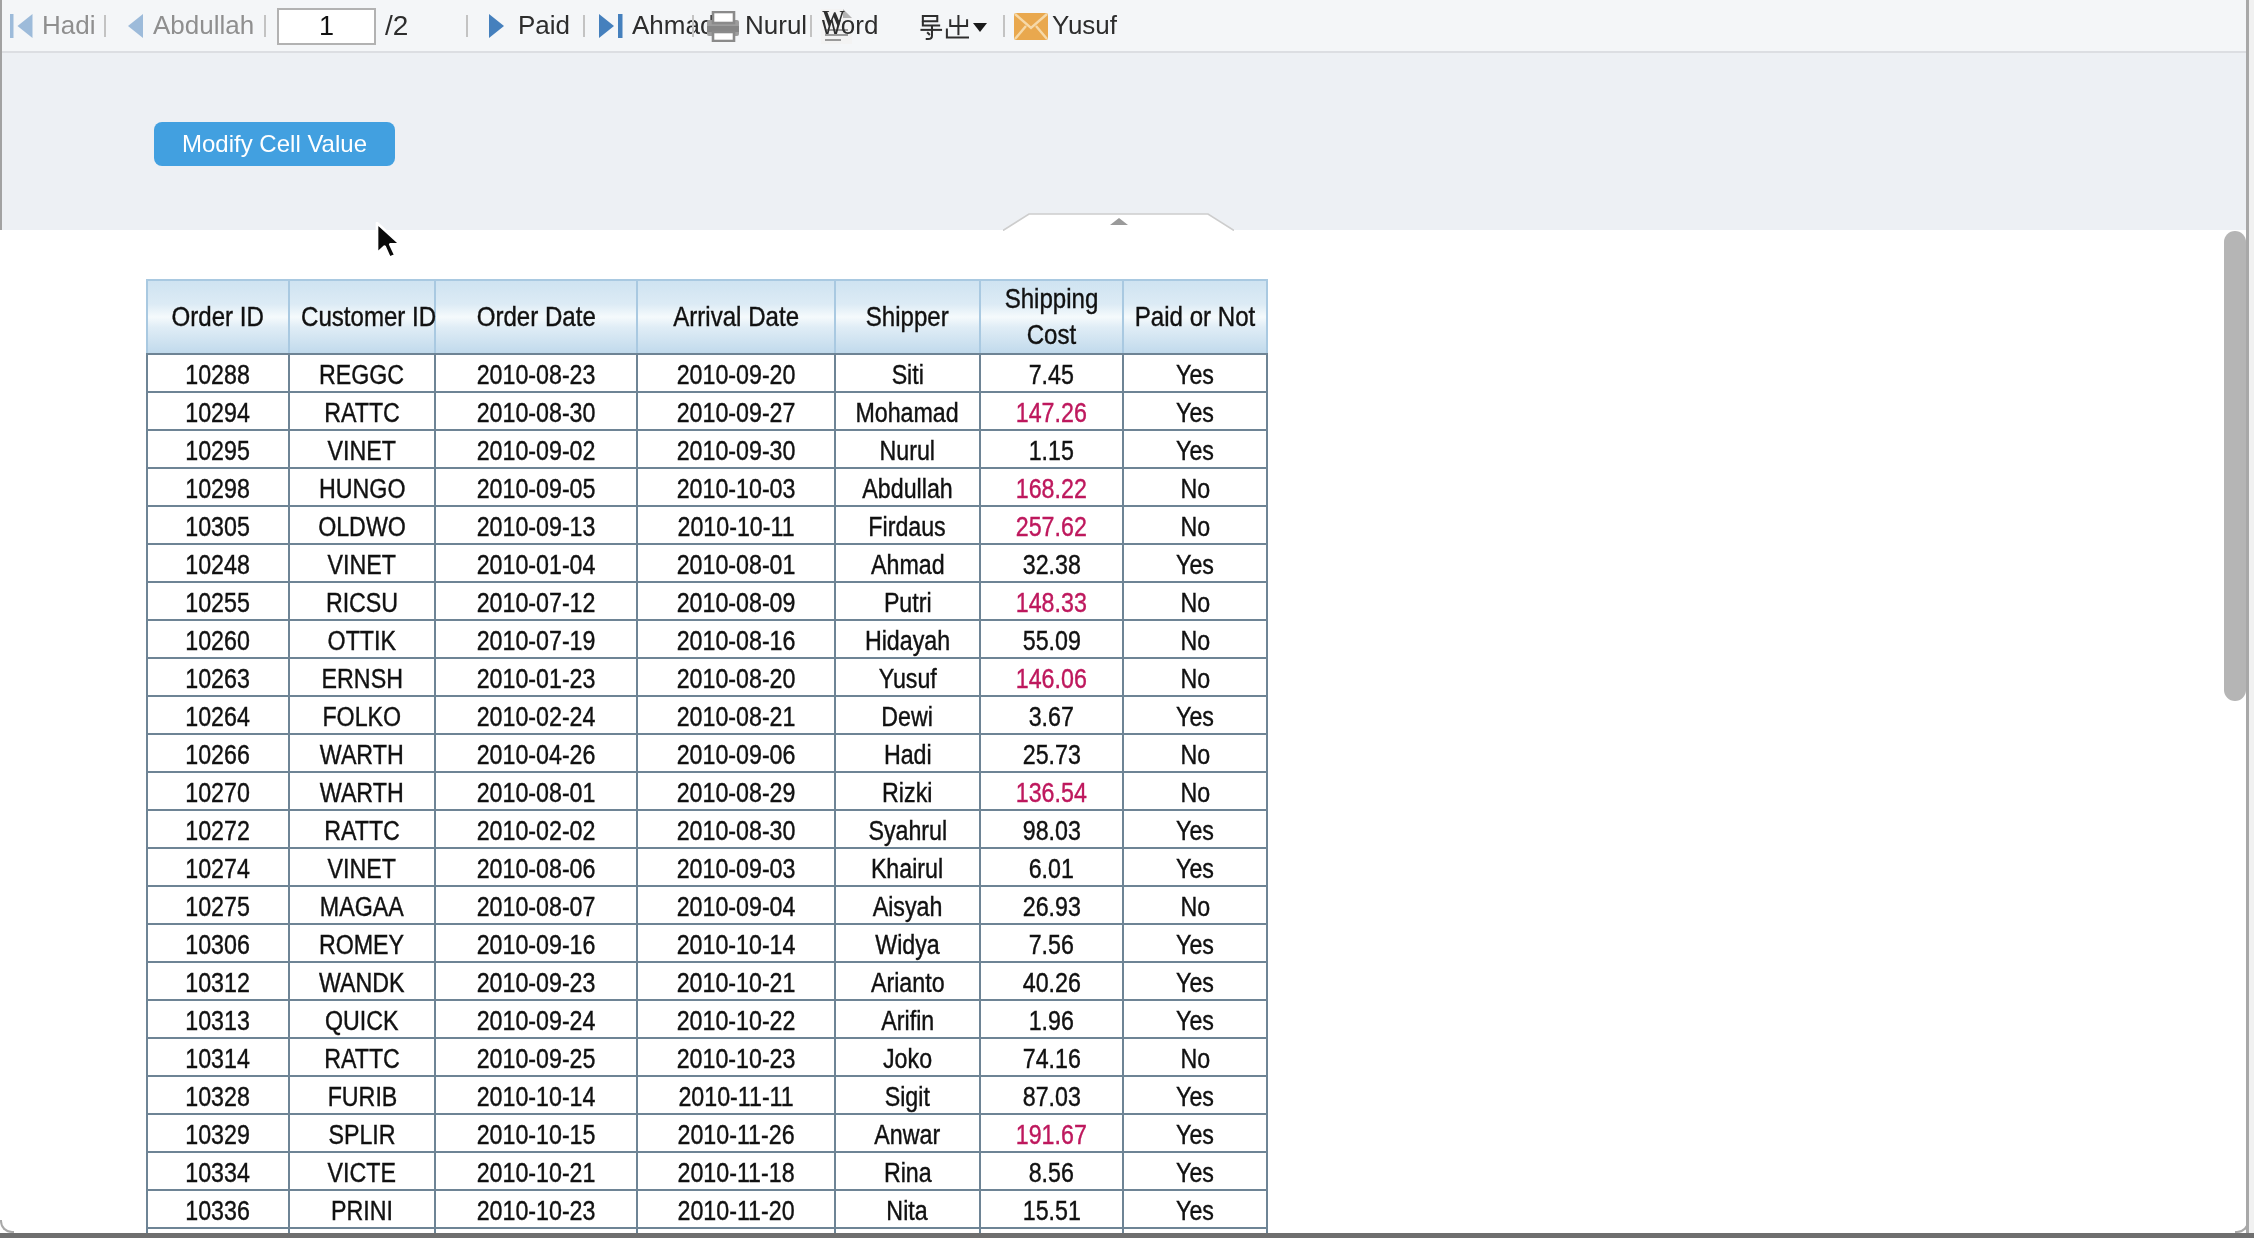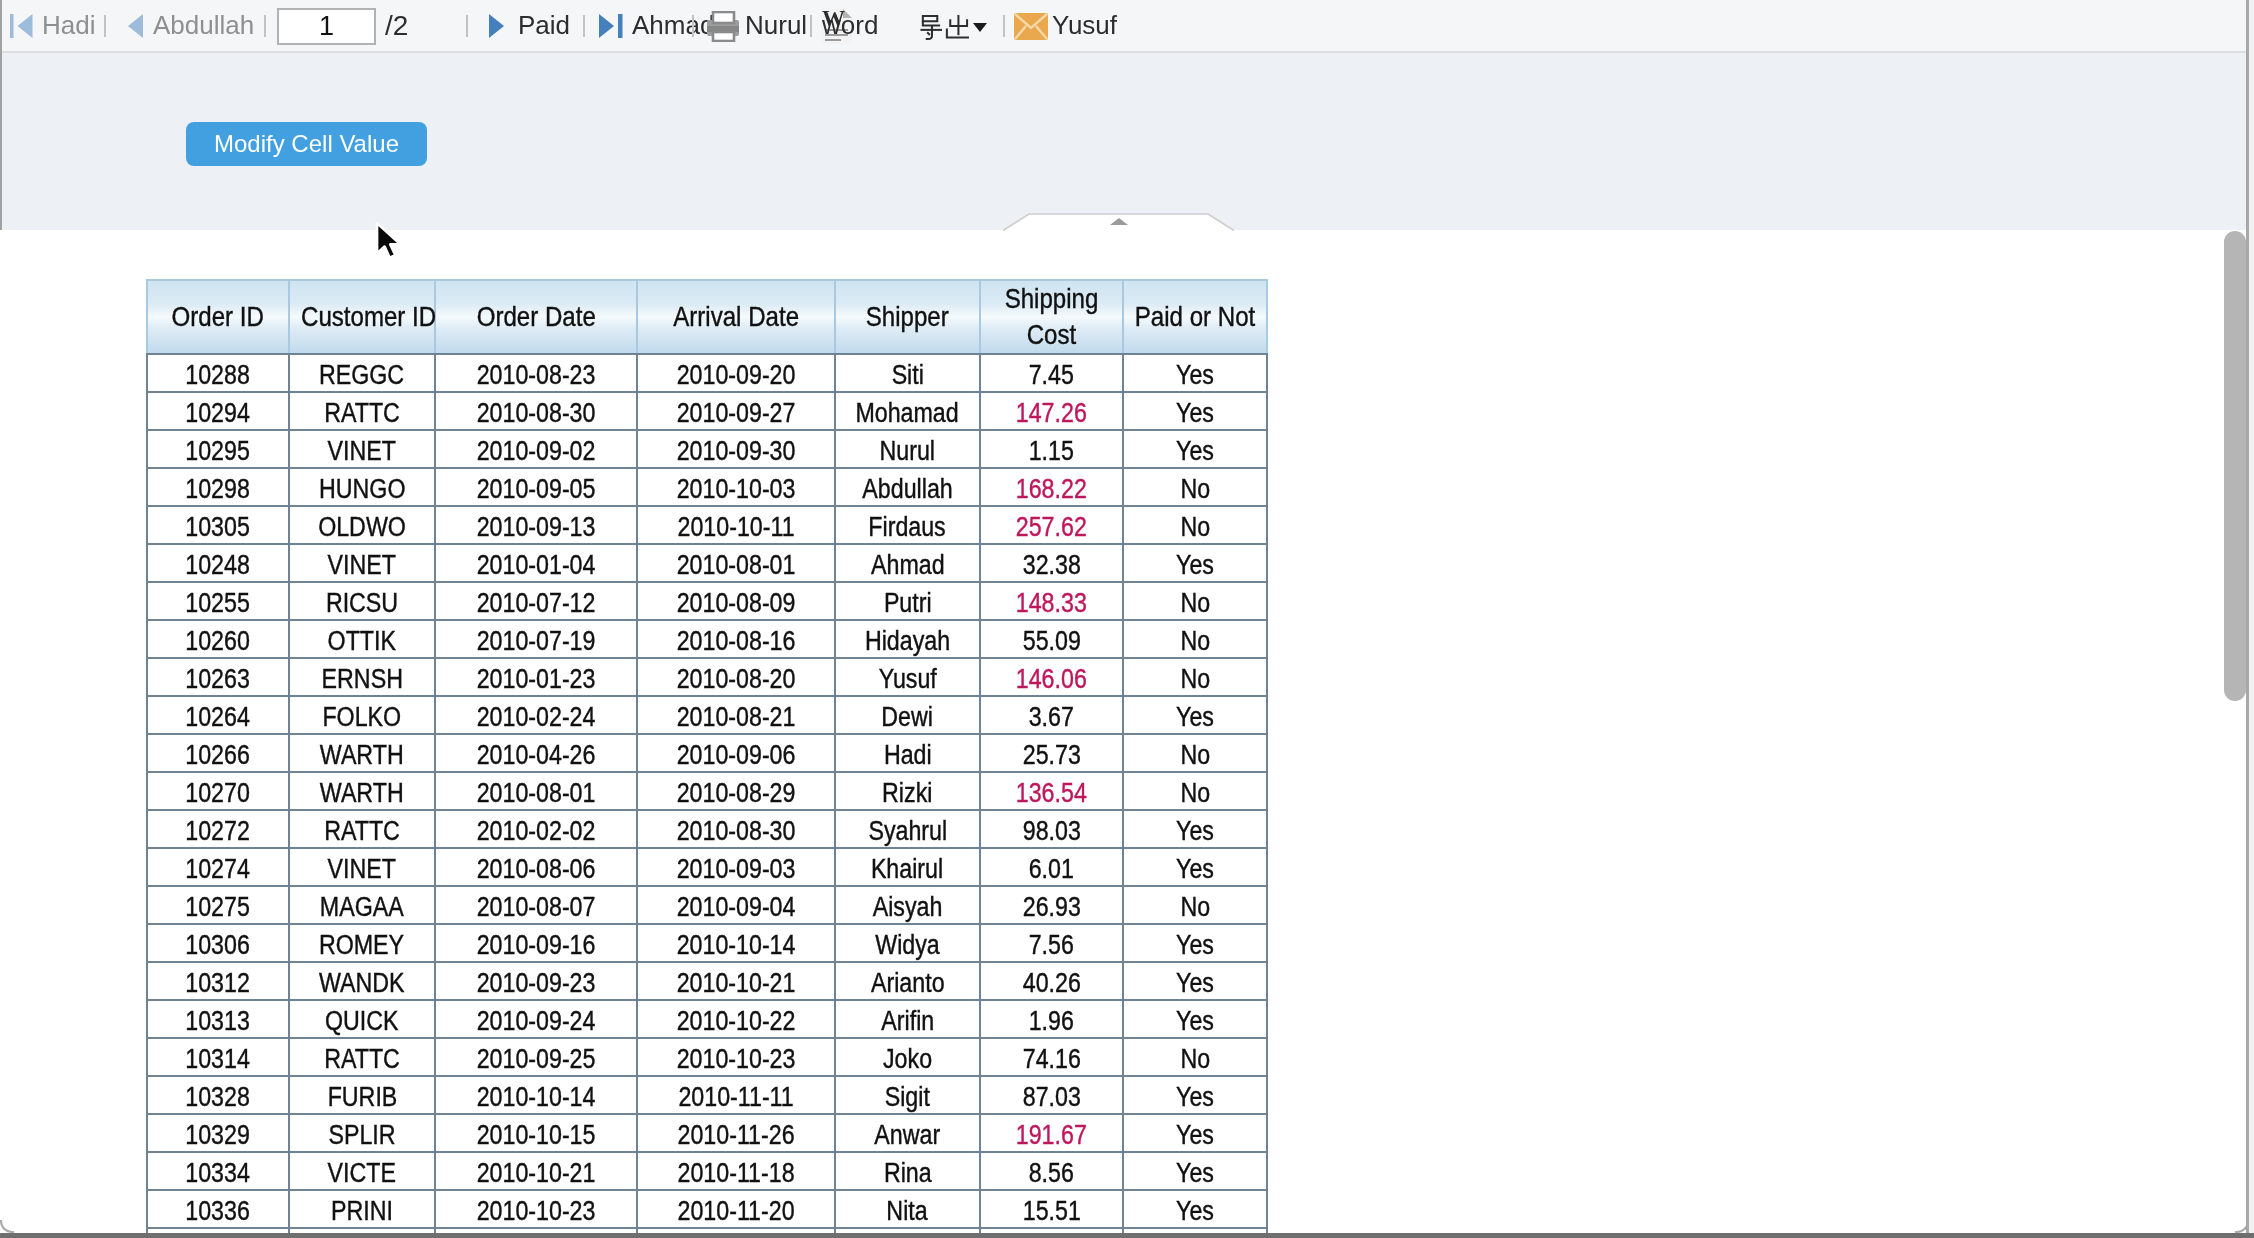--- a/index.html
+++ b/index.html
@@ -12,21 +12,21 @@
   background:#f4f6f8; border-bottom:2px solid #dcdee2; }
 .titem { position:absolute; top:0; height:51px; line-height:51px; font-size:26px; color:#2d2d2d; white-space:nowrap;}
 .titem.dis { color:#8f8f8f; }
 .tsep { position:absolute; top:15px; width:2px; height:22px; background:#c3c3c3; }
 #pgbox { position:absolute; left:277px; top:8px; width:99px; height:37px; background:#fff;
   border:2px solid #b2b2b2; font-size:27px; color:#111; text-align:center; line-height:33px; }
 
 
 #pane { position:absolute; left:0; top:53px; width:2254px; height:177px; background:#edf0f4; }
 #mbtn { position:absolute; left:154px; top:122px; width:241px; height:44px; background:#42a0e0;
-  border-radius:8px; color:#fff; font-size:24px; text-align:center; line-height:44px;margin-left:32px; }
+  border-radius:8px; color:#fff; font-size:24px; text-align:center; line-height:44px; }
 
 
 #content { position:absolute; left:0; top:230px; width:2254px; height:1008px; background:#fff; }
 
 
 #rpt { position:absolute; left:146px; top:279px; border-collapse:collapse; table-layout:fixed; width:1122px; }
 #rpt th { border:2px solid #a9c9e1; border-bottom:2px solid #6e8495; white-space:nowrap;
   background:linear-gradient(180deg,#cfe3f1 0%,#dcebf5 32%,#f5fafc 50%,#e0edf6 64%,#c1daec 100%);
   font-weight:normal; font-size:28px; color:#111; height:72px; line-height:36px; padding:0; }
 #rpt td { border:2px solid #6e8495; font-size:27px; color:#111; text-align:center;

